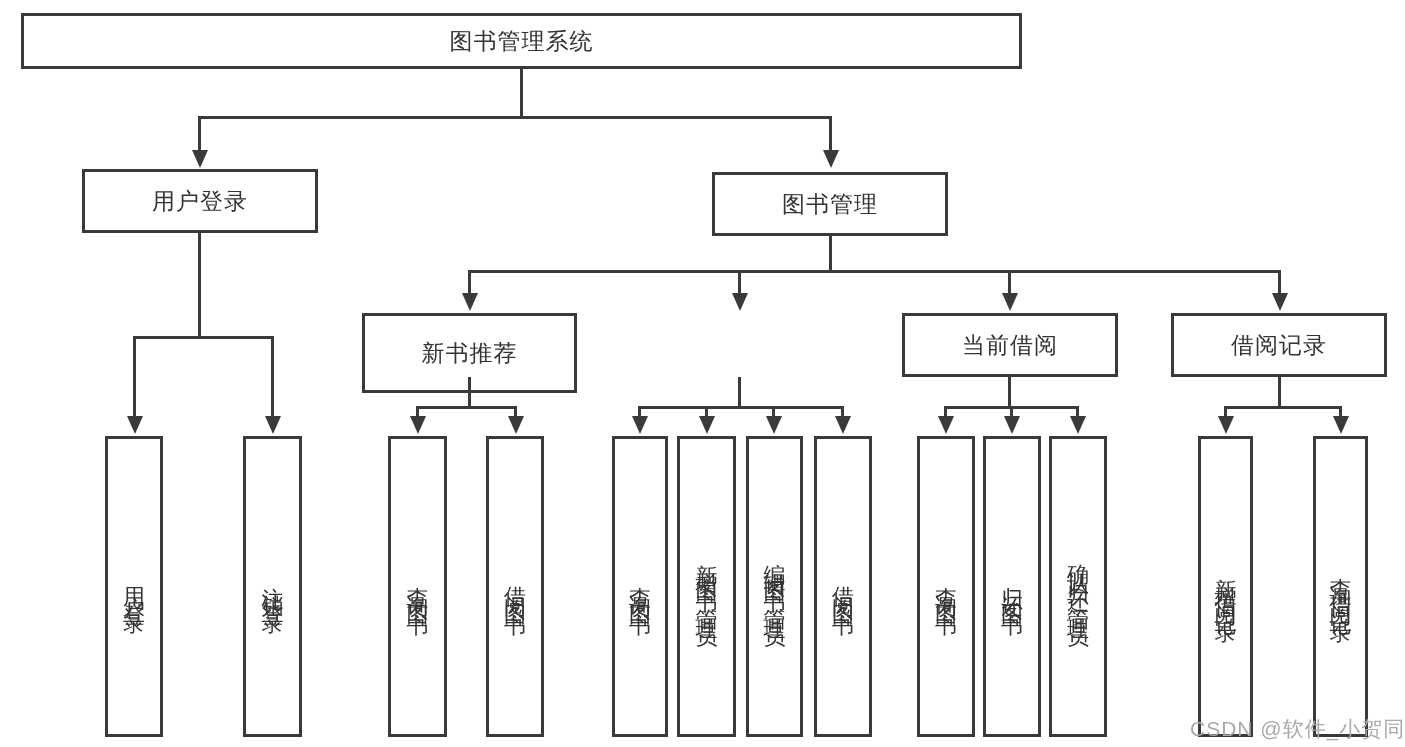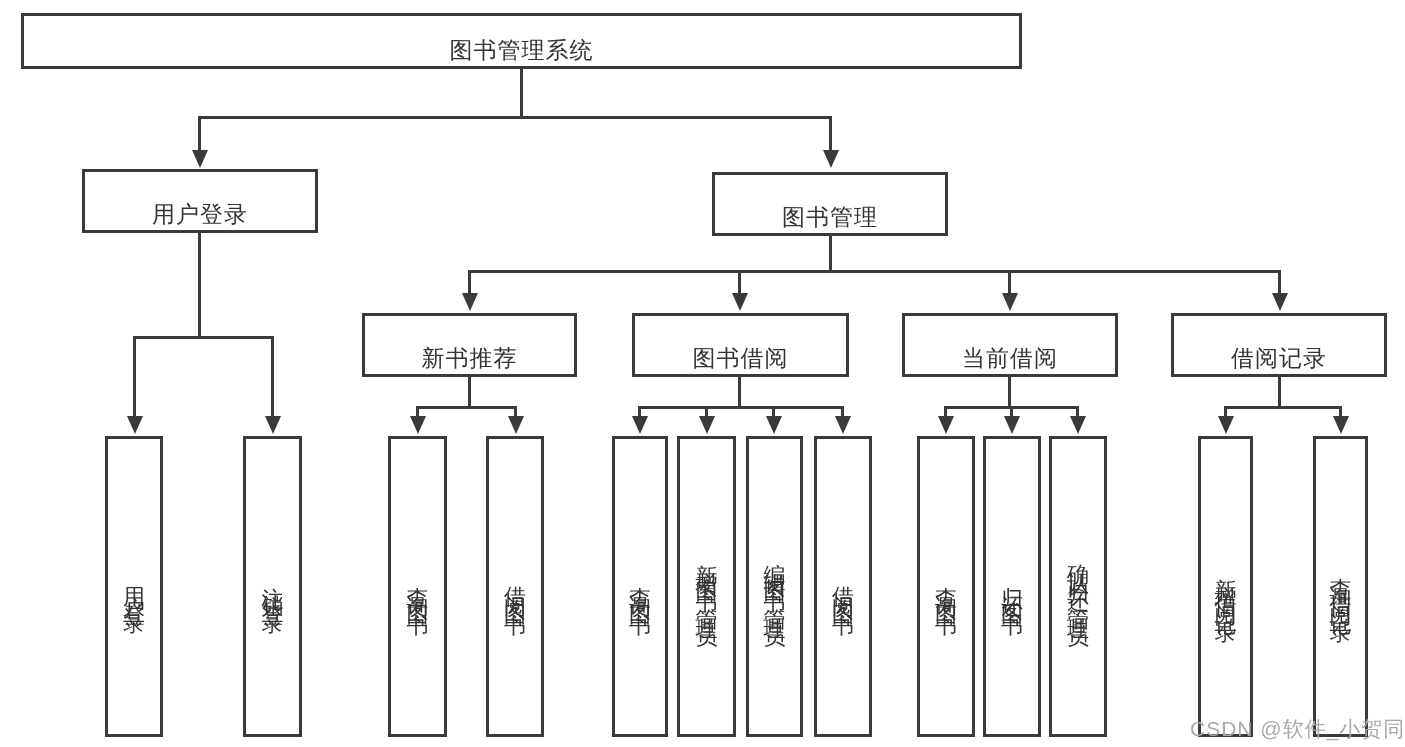--- a/index.html
+++ b/index.html
@@ -4,21 +4,21 @@
 <style>
   html,body{margin:0;padding:0;background:#fff;}
   #canvas{
     position:relative;width:1405px;height:747px;background:#fff;
     font-family:"Liberation Sans","DejaVu Sans",sans-serif;overflow:hidden;
   }
   .box{
     position:absolute;box-sizing:border-box;border:3px solid #3a3a3a;background:#fff;
     display:flex;align-items:center;justify-content:center;color:#333;
   }
-  .hlabel{font-size:23px;letter-spacing:1px;align-items:flex-end;}
+  .hlabel{font-size:23px;letter-spacing:1px;}
   .leaf span{
     writing-mode:vertical-rl;text-orientation:mixed;
     font-size:22px;letter-spacing:9px;color:#333;
   }
   .vline{position:absolute;width:3px;background:#3a3a3a;}
   .hline{position:absolute;height:3px;background:#3a3a3a;}
   .arrow{position:absolute;width:3px;background:#3a3a3a;}
   .arrow::after{
     content:"";position:absolute;top:100%;left:50%;margin-left:-8px;
     width:0;height:0;border-left:8px solid transparent;border-right:8px solid transparent;
@@ -38,25 +38,22 @@
     <span>图书管理系统</span>
   </div>
 
   <div class="box hlabel" style="left:82px;top:169px;width:236px;height:64px">
     <span>用户登录</span>
   </div>
   <div class="box hlabel" style="left:712px;top:172px;width:236px;height:64px">
     <span>图书管理</span>
   </div>
 
-  <div class="box hlabel" style="left:362px;top:313px;width:215px;height:64px">
+  <div class="box hlabel" style="left:362px;top:313px;width:215px;height:80px">
     <span>新书推荐</span>
-  </div>
-  <div class="box hlabel" style="left:632px;top:313px;width:217px;height:64px">
-    <span>图书借阅</span>
   </div>
   <div class="box hlabel" style="left:902px;top:313px;width:216px;height:64px">
     <span>当前借阅</span>
   </div>
   <div class="box hlabel" style="left:1171px;top:313px;width:216px;height:64px">
     <span>借阅记录</span>
   </div>
 
   <div class="box leaf" style="left:105px;top:436px;width:58px;height:301px">
     <span>用户登录</span>

